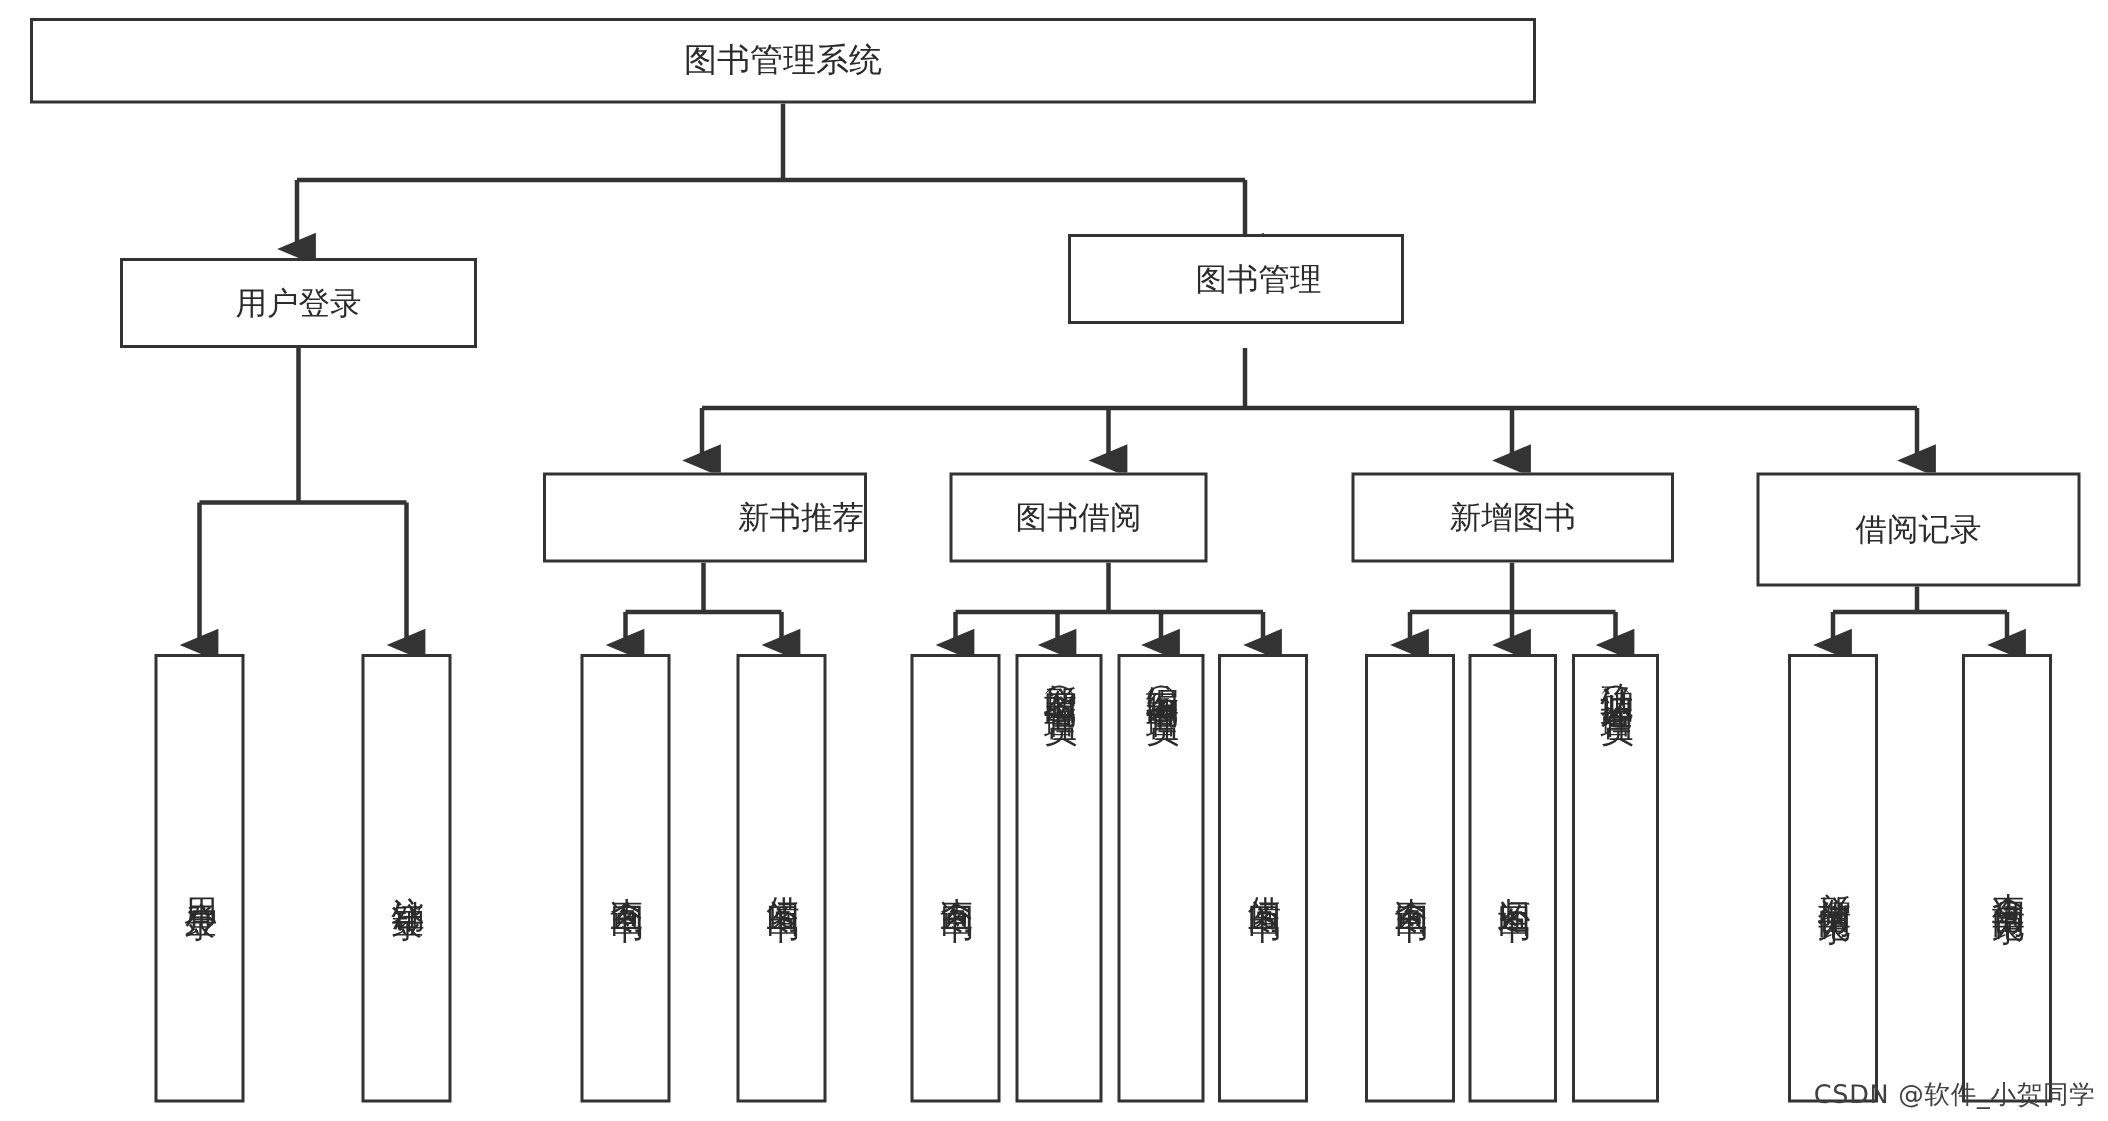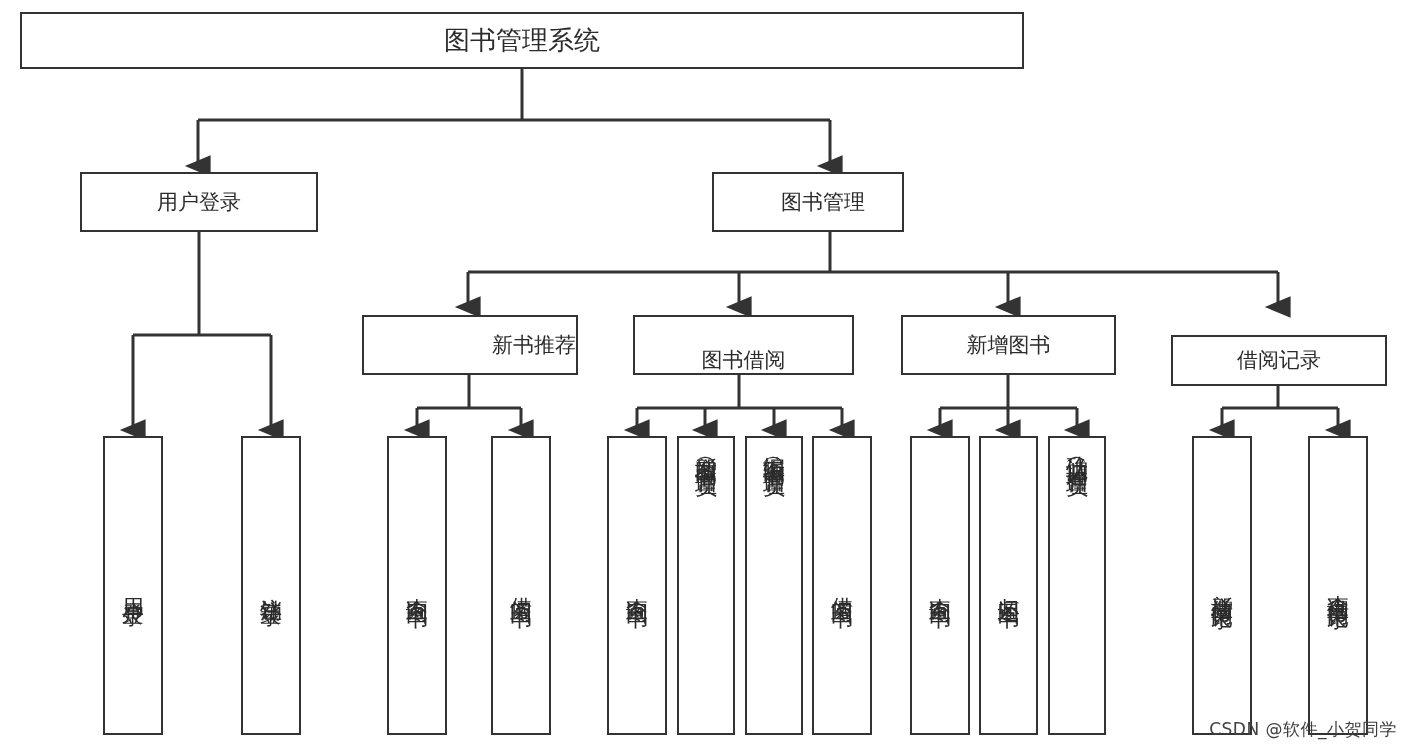--- a/index.html
+++ b/index.html
@@ -38,21 +38,21 @@
   .node-label {
     color: #2b2b2b;
     line-height: 1.18;
     white-space: pre;
     text-align: center;
   }
   .node.horizontal .node-label {
     font-size: 21px;
   }
   .node.root .node-label {
-    font-size: 26px;
+    font-size: 22px;
   }
   .node.vertical {
     align-items: flex-start;
     padding-top: 0;
   }
   .node.vertical .node-label {
     writing-mode: vertical-rl;
     text-orientation: upright;
     font-size: 22px;
     letter-spacing: 3px;
@@ -145,37 +145,37 @@
   </svg>
 
   <div class="node root horizontal" style="left:20px; top:12px; width:1004px; height:57px;">
     <span class="node-label">图书管理系统</span>
   </div>
 
   <div class="node horizontal" style="left:80px; top:172px; width:238px; height:60px;">
     <span class="node-label">用户登录</span>
   </div>
 
-  <div class="node horizontal" style="left:712px; top:172px; width:192px; height:60px;padding-left:30px;">
+  <div class="node horizontal" style="left:712px; top:156px; width:224px; height:60px;padding-left:30px;">
     <span class="node-label">图书管理</span>
   </div>
 
   <div class="node horizontal" style="left:362px; top:315px; width:216px; height:60px;justify-content:flex-end;">
     <span class="node-label">新书推荐</span>
   </div>
 
-  <div class="node horizontal" style="left:633px; top:315px; width:221px; height:60px;align-items:flex-end;">
+  <div class="node horizontal" style="left:633px; top:315px; width:172px; height:60px;">
     <span class="node-label">图书借阅</span>
   </div>
 
   <div class="node horizontal" style="left:901px; top:315px; width:215px; height:60px;">
     <span class="node-label">新增图书</span>
   </div>
 
-  <div class="node horizontal" style="left:1171px; top:315px; width:216px; height:51px;margin-top:20px;">
+  <div class="node horizontal" style="left:1171px; top:315px; width:216px; height:76px;">
     <span class="node-label">借阅记录</span>
   </div>
 
   <div class="node vertical mid" style="left:103px; top:436px; width:60px; height:299px;">
     <span class="node-label">用户登录</span>
   </div>
 
   <div class="node vertical mid" style="left:241px; top:436px; width:60px; height:299px;">
     <span class="node-label">注销登录</span>
   </div>

